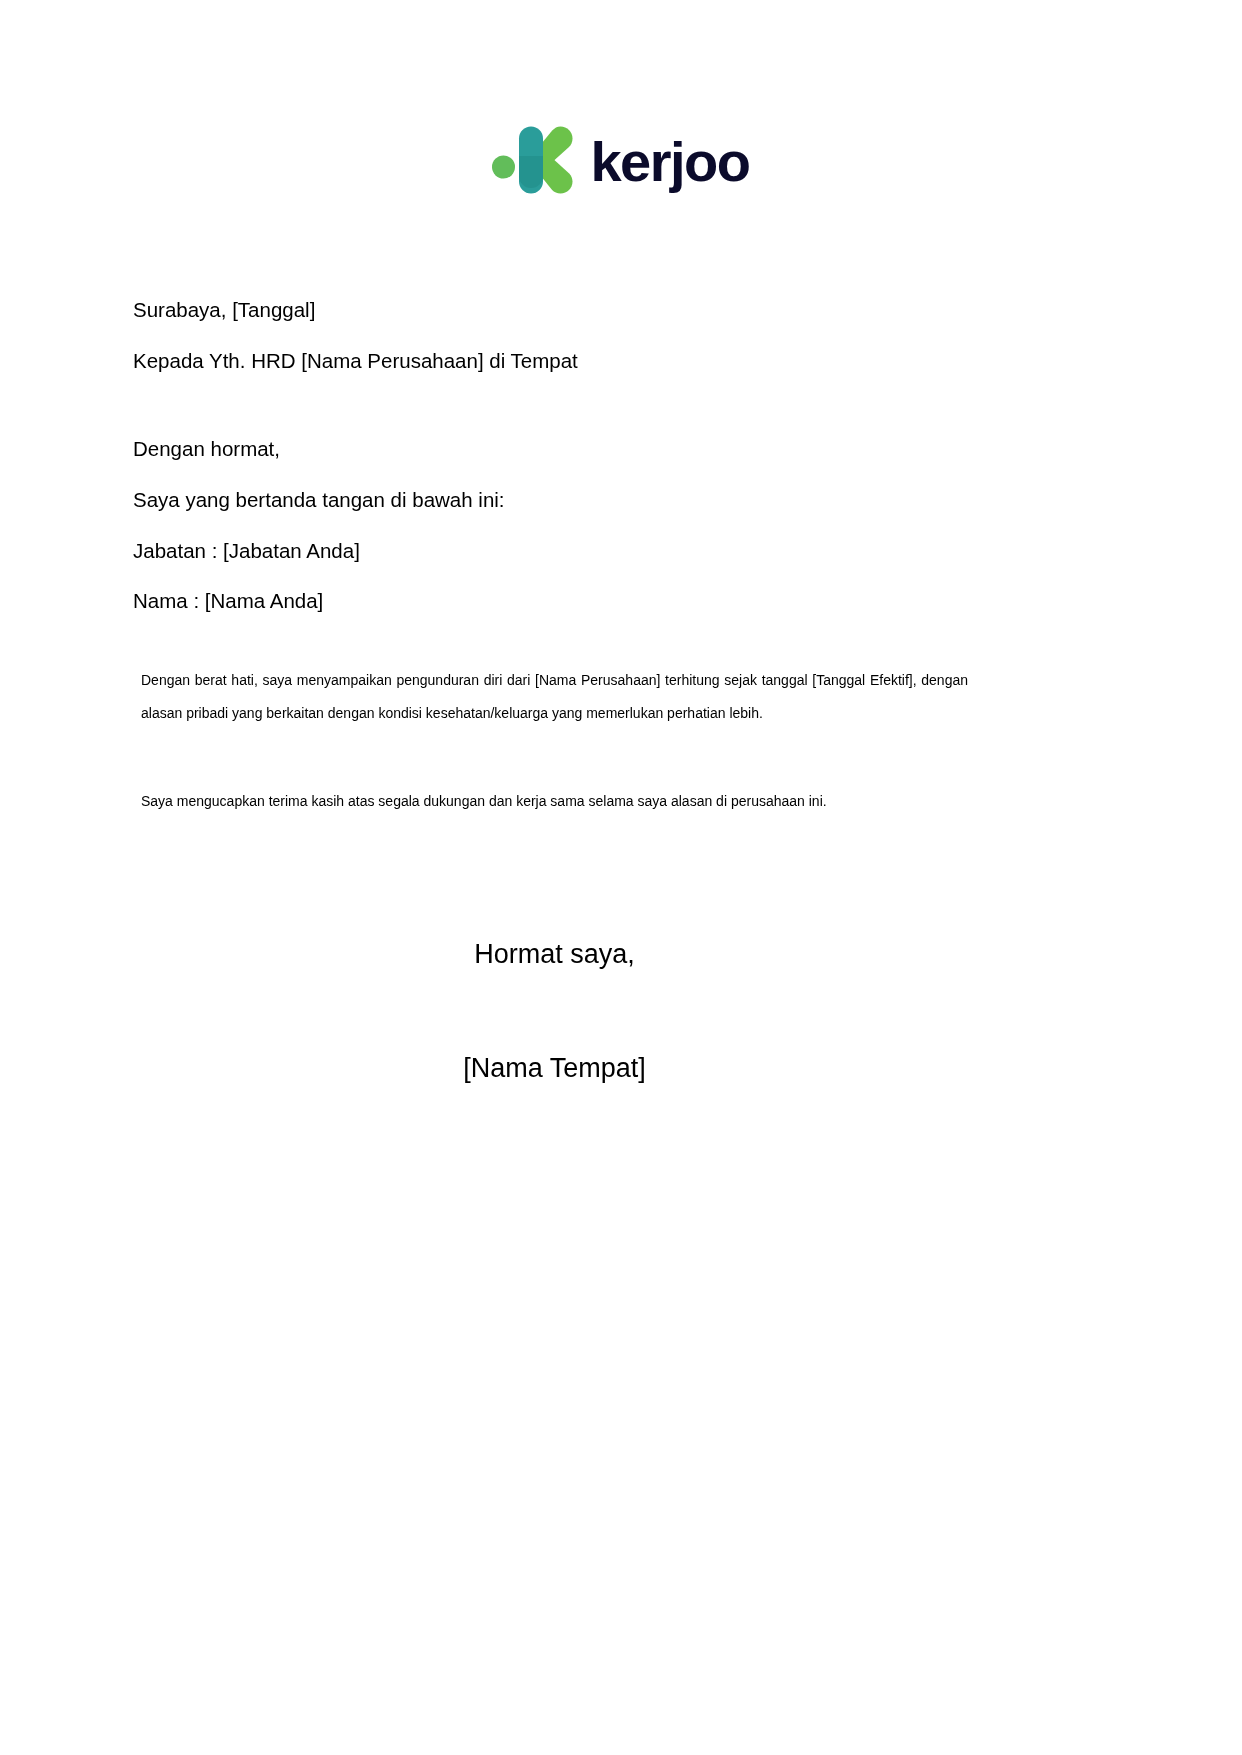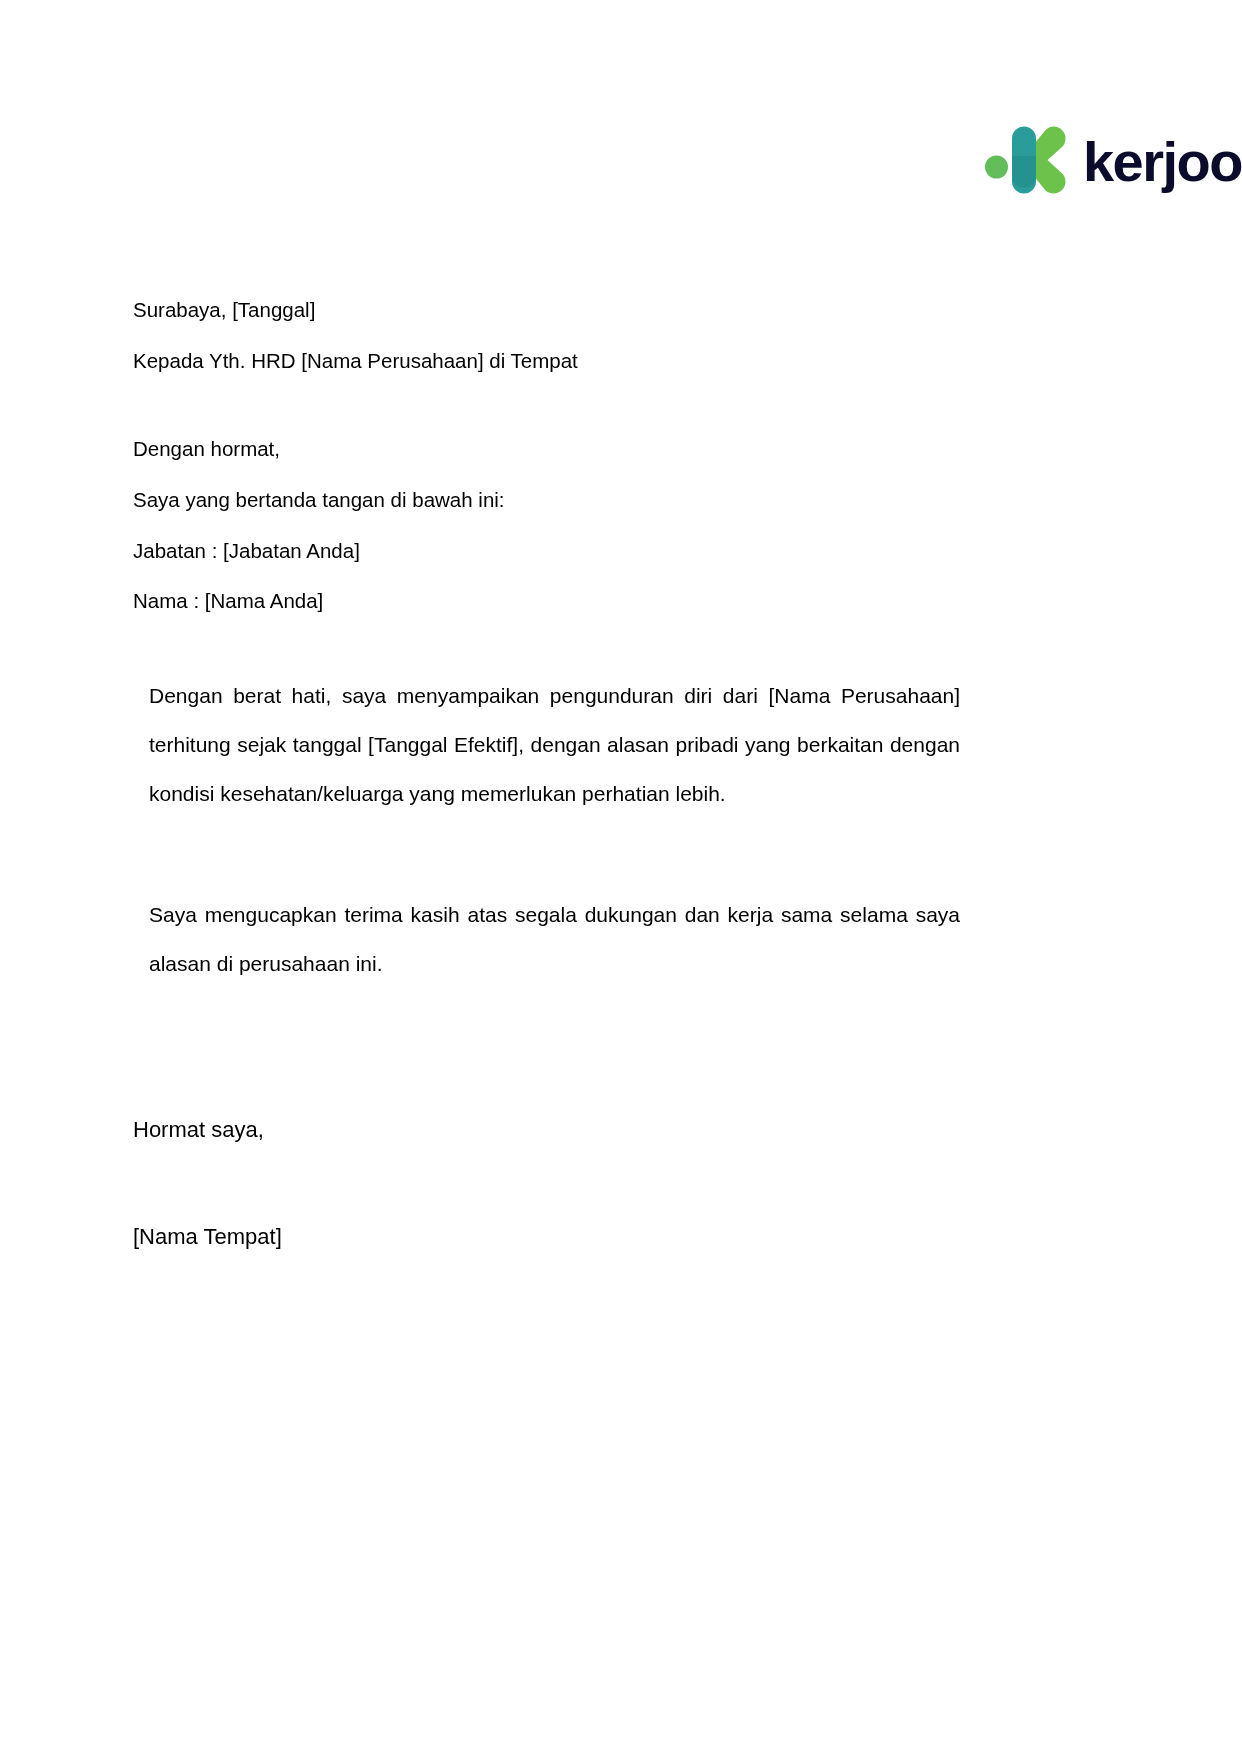--- a/index.html
+++ b/index.html
@@ -21,21 +21,21 @@
     overflow: hidden;
   }
 
   
   .logo-band {
     position: absolute;
     top: 123px;
     left: 0;
     width: 100%;
     display: flex;
-    justify-content: flex-end;
+    justify-content: center;
     align-items: center;
   }
   .logo {
     display: flex;
     align-items: center;
     gap: 16px;
   }
   .logo-mark {
     display: block;
     width: 82px;
@@ -63,40 +63,40 @@
   .line {
     font-size: 20.5px;
     line-height: 1.35;
     color: #000000;
     margin: 0 0 23px 0;
     text-align: left;
     white-space: nowrap;
   }
 
   .para {
-    font-size: 21px;
+    font-size: 14px;
     line-height: 2.33;
     color: #000000;
-    margin: 16px;
+    margin: 8px;
     text-align: justify;
     text-justify: inter-word;
   }
 
   .gap-sm { height: 38px; }
   .gap-md { height: 18px; }
   .gap-lg { height: 40px; }
   .gap-xl { height: 110px; }
   .gap-sign { height: 78px; }
 
   .closing {
-    font-size: 22px;
+    font-size: 27px;
     line-height: 1.35;
     color: #000000;
     margin: 0;
-    text-align: left;
+    text-align: center;
     white-space: nowrap;
   }
 </style>
 </head>
 <body>
 
 <div class="page">
 
   <div class="logo-band">
     <div class="logo">

